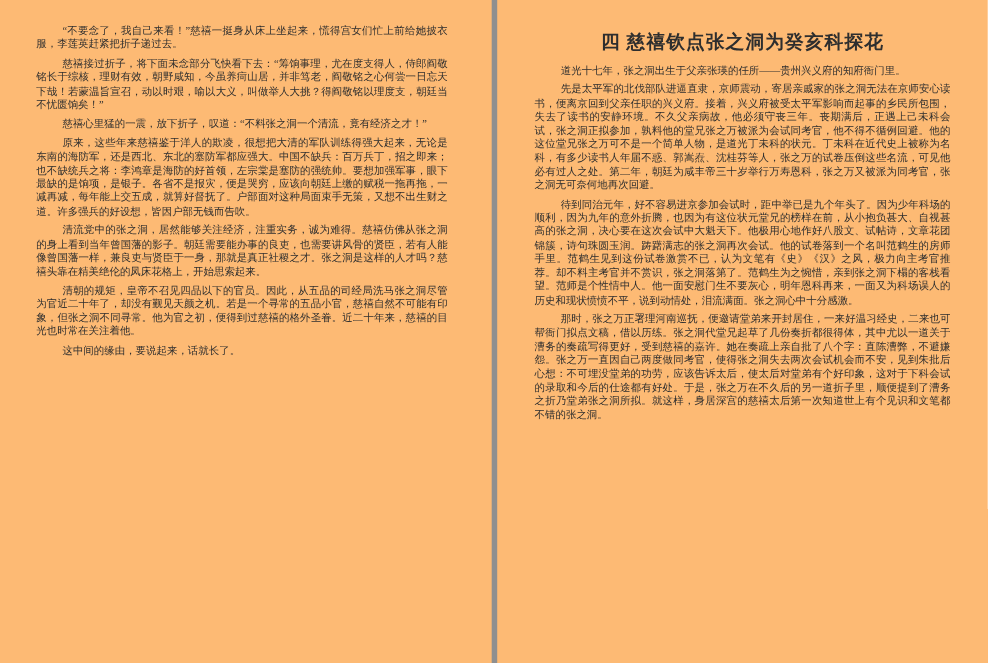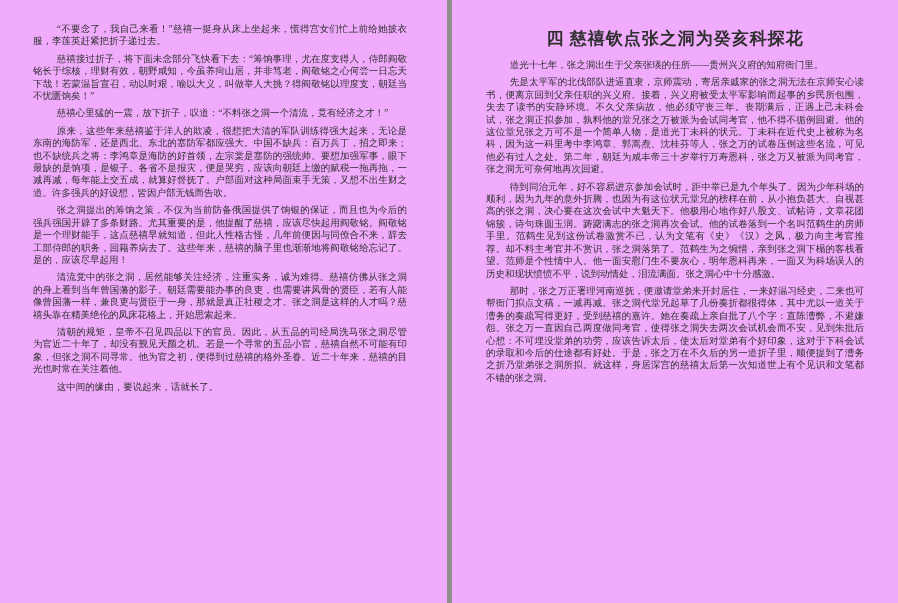--- a/index.html
+++ b/index.html
@@ -6,21 +6,21 @@
   html, body { width: 898px; height: 603px; }
   body {
     background: #ffffff;
     overflow: hidden;
     font-family: "Liberation Serif", "DejaVu Serif", serif;
   }
   .spread {
     position: relative;
     width: 898px;
     height: 603px;
-    background: #f0abfc;
+    background: #fdba74;
     color: #2e2e2e;
   }
   .page {
     position: absolute;
     top: 0;
     height: 603px;
     overflow: hidden;
     font-size: 9.5px;
     line-height: 12.4px;
     text-align: justify;
@@ -52,29 +52,28 @@
 </head>
 <body>
 
 <div class="spread">
 
   <div class="page page-left">
     <p>“不要念了，我自己来看！”慈禧一挺身从床上坐起来，慌得宫女们忙上前给她披衣服，李莲英赶紧把折子递过去。</p>
     <p>慈禧接过折子，将下面未念部分飞快看下去：“筹饷事理，尤在度支得人，侍郎阎敬铭长于综核，理财有效，朝野咸知，今虽养疴山居，并非笃老，阎敬铭之心何尝一日忘天下哉！若蒙温旨宣召，动以时艰，喻以大义，叫做举人大挑？得阎敬铭以理度支，朝廷当不忧匮饷矣！”</p>
     <p>慈禧心里猛的一震，放下折子，叹道：“不料张之洞一个清流，竟有经济之才！”</p>
     <p>原来，这些年来慈禧鉴于洋人的欺凌，很想把大清的军队训练得强大起来，无论是东南的海防军，还是西北、东北的塞防军都应强大。中国不缺兵：百万兵丁，招之即来；也不缺统兵之将：李鸿章是海防的好首领，左宗棠是塞防的强统帅。要想加强军事，眼下最缺的是饷项，是银子。各省不是报灾，便是哭穷，应该向朝廷上缴的赋税一拖再拖，一减再减，每年能上交五成，就算好督抚了。户部面对这种局面束手无策，又想不出生财之道。许多强兵的好设想，皆因户部无钱而告吹。</p>
-    <p>张之洞提出的筹饷之策，不仅为当前防备俄国提供了饷银的保证，而且也为今后的强兵强国开辟了多条财路。尤其重要的是，他提醒了慈禧，应该尽快起用阎敬铭。阎敬铭是一个理财能手，这点慈禧早就知道，但此人性格古怪，几年前便因与同僚合不来，辞去工部侍郎的职务，回籍养病去了。这些年来，慈禧的脑子里也渐渐地将阎敬铭给忘记了。是的，应该尽早起用！</p>
     <p>清流党中的张之洞，居然能够关注经济，注重实务，诚为难得。慈禧仿佛从张之洞的身上看到当年曾国藩的影子。朝廷需要能办事的良吏，也需要讲风骨的贤臣，若有人能像曾国藩一样，兼良吏与贤臣于一身，那就是真正社稷之才。张之洞是这样的人才吗？慈禧头靠在精美绝伦的凤床花格上，开始思索起来。</p>
     <p>清朝的规矩，皇帝不召见四品以下的官员。因此，从五品的司经局洗马张之洞尽管为官近二十年了，却没有觐见天颜之机。若是一个寻常的五品小官，慈禧自然不可能有印象，但张之洞不同寻常。他为官之初，便得到过慈禧的格外圣眷。近二十年来，慈禧的目光也时常在关注着他。</p>
     <p>这中间的缘由，要说起来，话就长了。</p>
   </div>
 
   <div class="spine"></div>
 
   <div class="page page-right">
     <h1 class="chapter-title">四 慈禧钦点张之洞为癸亥科探花</h1>
     <p>道光十七年，张之洞出生于父亲张瑛的任所——贵州兴义府的知府衙门里。</p>
-    <p>先是太平军的北伐部队进逼直隶，京师震动，寄居亲戚家的张之洞无法在京师安心读书，便离京回到父亲任职的兴义府。接着，兴义府被受太平军影响而起事的乡民所包围，失去了读书的安静环境。不久父亲病故，他必须守丧三年。丧期满后，正遇上己未科会试，张之洞正拟参加，孰料他的堂兄张之万被派为会试同考官，他不得不循例回避。他的这位堂兄张之万可不是一个简单人物，是道光丁未科的状元。丁未科在近代史上被称为名科，因为这一科里考中李鸿章、郭嵩焘、沈桂芬等人，张之万的试卷压倒这些名流，可见他必有过人之处。第二年，朝廷为咸丰帝三十岁举行万寿恩科，张之万又被派为同考官，张之洞无可奈何地再次回避。</p>
+    <p>先是太平军的北伐部队进逼直隶，京师震动，寄居亲戚家的张之洞无法在京师安心读书，便离京回到父亲任职的兴义府。接着，兴义府被受太平军影响而起事的乡民所包围，失去了读书的安静环境。不久父亲病故，他必须守丧三年。丧期满后，正遇上己未科会试，张之洞正拟参加，孰料他的堂兄张之万被派为会试同考官，他不得不循例回避。他的这位堂兄张之万可不是一个简单人物，是道光丁未科的状元。丁未科在近代史上被称为名科，有多少读书人年届不惑、郭嵩焘、沈桂芬等人，张之万的试卷压倒这些名流，可见他必有过人之处。第二年，朝廷为咸丰帝三十岁举行万寿恩科，张之万又被派为同考官，张之洞无可奈何地再次回避。</p>
     <p>待到同治元年，好不容易进京参加会试时，距中举已是九个年头了。因为少年科场的顺利，因为九年的意外折腾，也因为有这位状元堂兄的榜样在前，从小抱负甚大、自视甚高的张之洞，决心要在这次会试中大魁天下。他极用心地作好八股文、试帖诗，文章花团锦簇，诗句珠圆玉润。踌躇满志的张之洞再次会试。他的试卷落到一个名叫范鹤生的房师手里。范鹤生见到这份试卷激赏不已，认为文笔有《史》《汉》之风，极力向主考官推荐。却不料主考官并不赏识，张之洞落第了。范鹤生为之惋惜，亲到张之洞下榻的客栈看望。范师是个性情中人。他一面安慰门生不要灰心，明年恩科再来，一面又为科场误人的历史和现状愤愤不平，说到动情处，泪流满面。张之洞心中十分感激。</p>
-    <p>那时，张之万正署理河南巡抚，便邀请堂弟来开封居住，一来好温习经史，二来也可帮衙门拟点文稿，一减再减。张之洞代堂兄起草了几份奏折都很得体，其中尤以一道关于漕务的奏疏写得更好，受到慈禧的嘉许。她在奏疏上亲自批了八个字：直陈漕弊，不避嫌怨。张之万一直因自己两度做同考官，使得张之洞失去两次会试机会而不安，见到朱批后心想：不可埋没堂弟的功劳，应该告诉太后，使太后对堂弟有个好印象，这对于下科会试的录取和今后的仕途都有好处。于是，张之万在不久后的另一道折子里，顺便提到了漕务之折乃堂弟张之洞所拟。就这样，身居深宫的慈禧太后第一次知道世上有个见识和文笔都不错的张之洞。</p>
+    <p>那时，张之万正署理河南巡抚，便邀请堂弟来开封居住，一来好温习经史，二来也可帮衙门拟点文稿，借以历练。张之洞代堂兄起草了几份奏折都很得体，其中尤以一道关于漕务的奏疏写得更好，受到慈禧的嘉许。她在奏疏上亲自批了八个字：直陈漕弊，不避嫌怨。张之万一直因自己两度做同考官，使得张之洞失去两次会试机会而不安，见到朱批后心想：不可埋没堂弟的功劳，应该告诉太后，使太后对堂弟有个好印象，这对于下科会试的录取和今后的仕途都有好处。于是，张之万在不久后的另一道折子里，顺便提到了漕务之折乃堂弟张之洞所拟。就这样，身居深宫的慈禧太后第一次知道世上有个见识和文笔都不错的张之洞。</p>
   </div>
 
 </div>
 
 </body></html>

